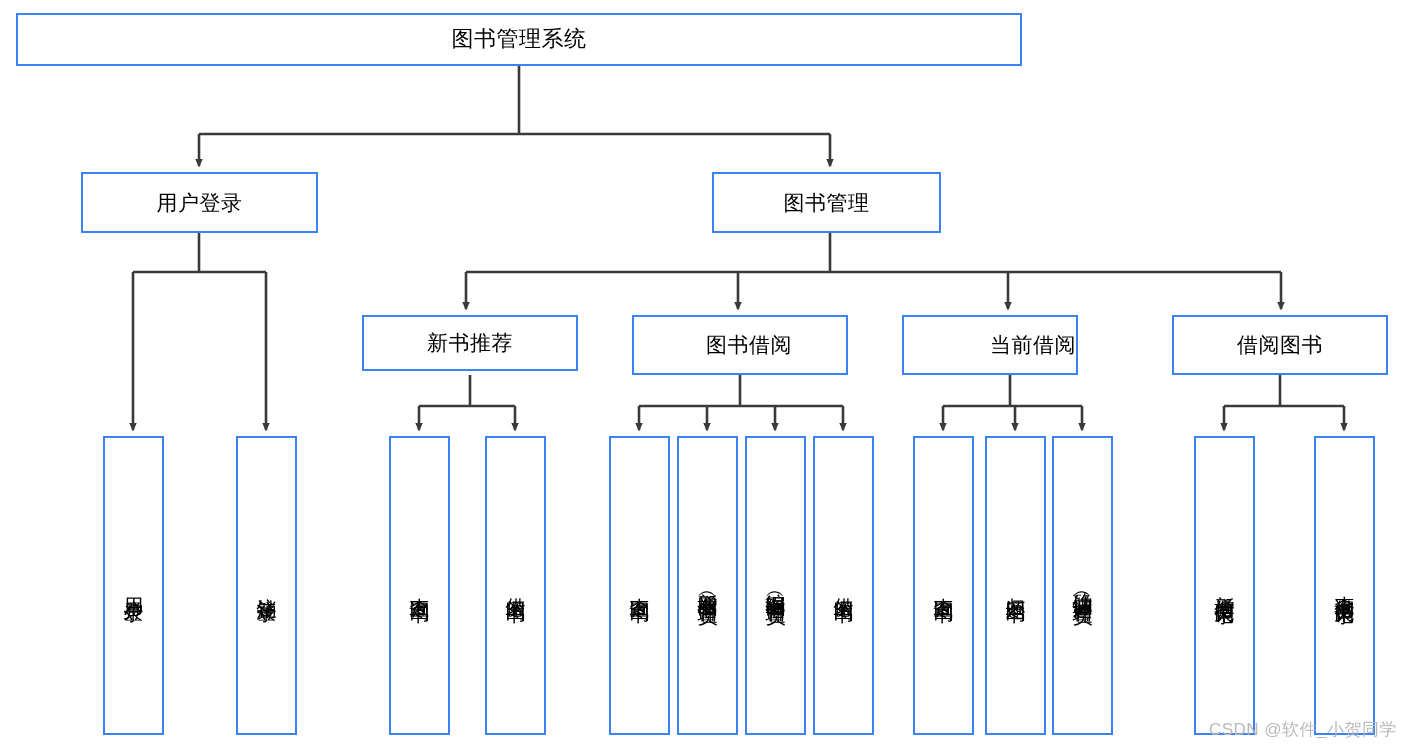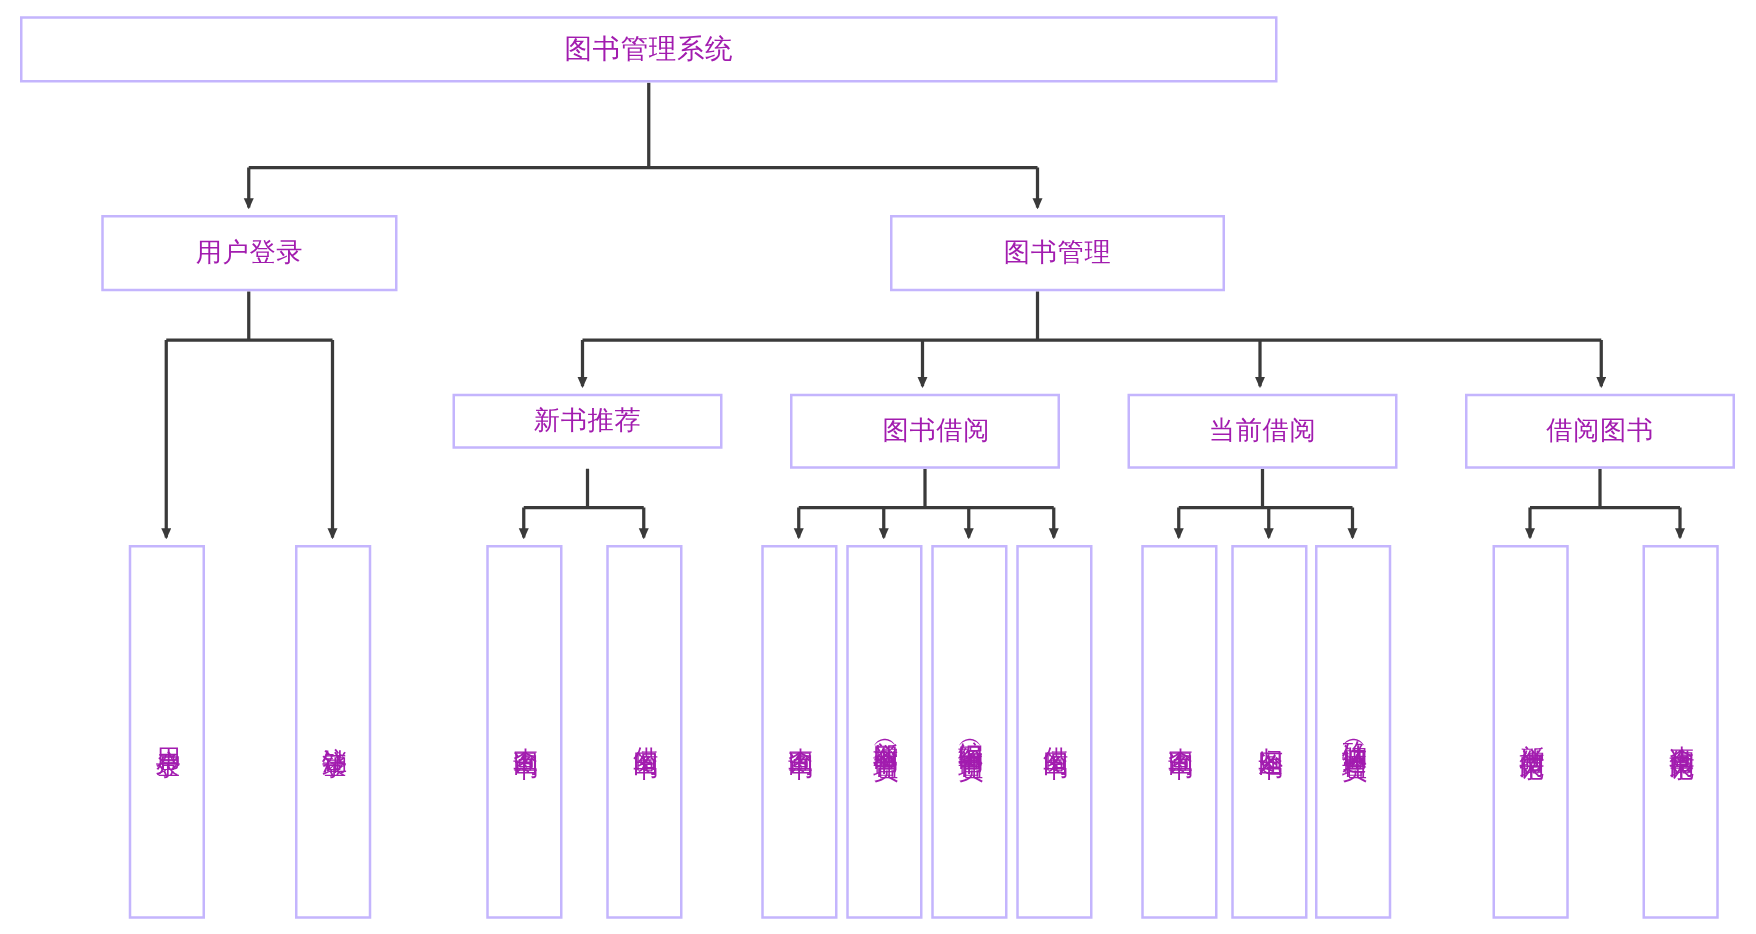--- a/index.html
+++ b/index.html
@@ -22,25 +22,25 @@
     position: absolute;
     left: 0;
     top: 0;
     width: 1405px;
     height: 747px;
   }
   .node {
     position: absolute;
     box-sizing: border-box;
     background: #ffffff;
-    border: 2px solid #c4b5fd;
+    border: 2px solid #3b82f6;
     display: flex;
     align-items: center;
     justify-content: center;
-    color: #a21caf;
+    color: #000000;
   }
   .node.horizontal {
     font-size: 21px;
     letter-spacing: 0.5px;
     line-height: 1.2;
   }
   .node.root {
     font-size: 22px;
   }
   .node.vertical {
@@ -126,31 +126,31 @@
     </g>
   </svg>
 
   <div class="node horizontal root" style="left:16px; top:13px; width:1006px; height:53px;">
     <span>图书管理系统</span>
   </div>
 
   <div class="node horizontal" style="left:81px; top:172px; width:237px; height:61px;">
     <span>用户登录</span>
   </div>
-  <div class="node horizontal" style="left:712px; top:172px; width:268px; height:61px;">
+  <div class="node horizontal" style="left:712px; top:172px; width:229px; height:61px;">
     <span>图书管理</span>
   </div>
 
-  <div class="node horizontal" style="left:362px; top:315px; width:216px; height:44px;">
+  <div class="node horizontal" style="left:362px; top:315px; width:216px; height:56px;">
     <span>新书推荐</span>
   </div>
   <div class="node horizontal" style="left:632px; top:315px; width:216px; height:60px;padding-left:18px;">
     <span>图书借阅</span>
   </div>
-  <div class="node horizontal" style="left:902px; top:315px; width:216px; height:60px;">
+  <div class="node horizontal" style="left:902px; top:315px; width:176px; height:60px;justify-content:flex-end;">
     <span>当前借阅</span>
   </div>
   <div class="node horizontal" style="left:1172px; top:315px; width:216px; height:60px;">
     <span>借阅图书</span>
   </div>
 
   <div class="node vertical" style="left:103px; top:436px; width:61px; height:299px;">
     <span>用户登录</span>
   </div>
   <div class="node vertical" style="left:236px; top:436px; width:61px; height:299px;">
@@ -187,14 +187,15 @@
     <span>确认归还（管理员）</span>
   </div>
 
   <div class="node vertical" style="left:1194px; top:436px; width:61px; height:299px;">
     <span>新增借阅记录</span>
   </div>
   <div class="node vertical" style="left:1314px; top:436px; width:61px; height:299px;">
     <span>查询借阅记录</span>
   </div>
 
+  <div id="watermark">CSDN @软件_小贺同学</div>
 
 </div>
 
 </body></html>

